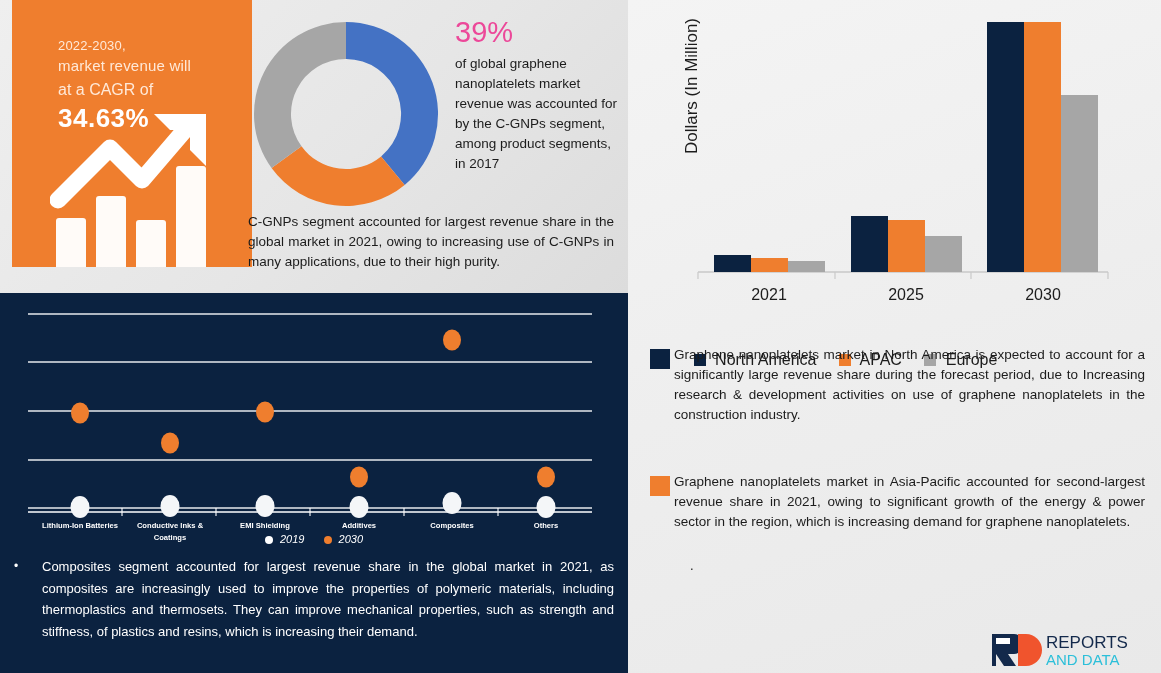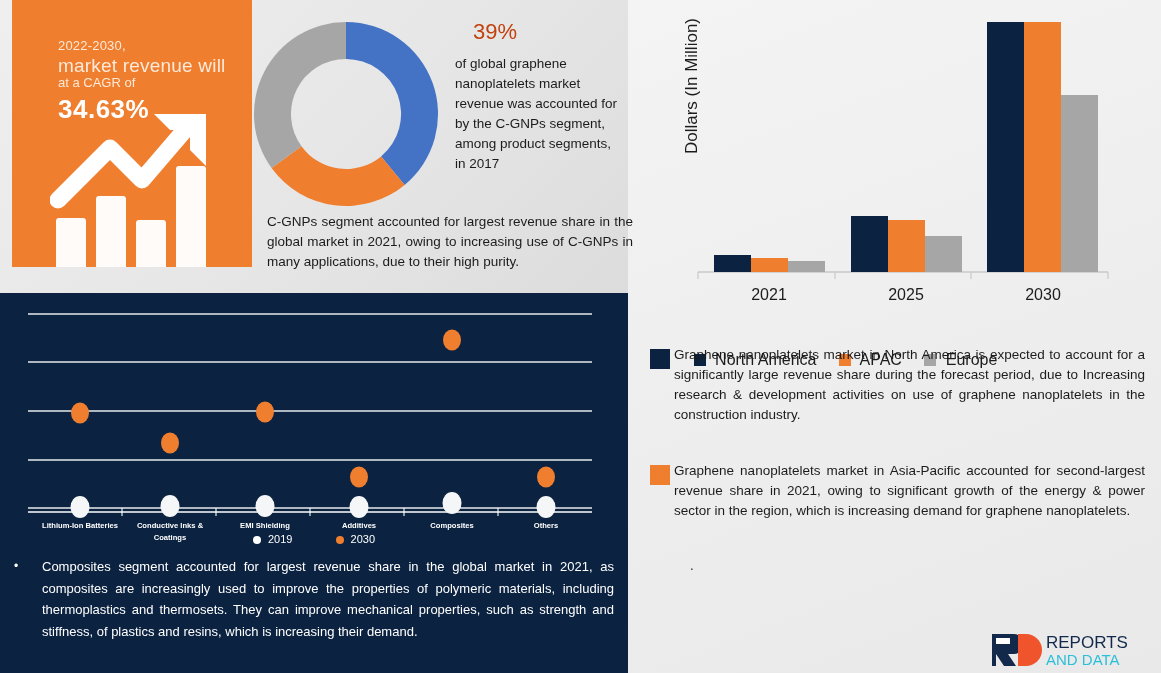--- a/index.html
+++ b/index.html
@@ -19,46 +19,46 @@
   .q-r  { position: absolute; left: 628px; top: 0; width: 533px; height: 673px;
           background: linear-gradient(160deg,#f4f4f4 0%,#eeeeee 50%,#e9e9e9 100%); }
 
   
   .cagr-panel {
     position: absolute; left: 12px; top: 0; width: 240px; height: 267px;
     background: #ef7e2e; overflow: hidden;
   }
   .cagr-text { position: absolute; left: 46px; top: 36px; color: #ffffff; }
   .cagr-line1 { font-size: 13px; letter-spacing: .2px; color: #ffe9d8; line-height: 19px; }
-  .cagr-line2 { font-size: 19px; letter-spacing: .2px; color: #ffe9d8; line-height: 19px; margin-top:1px;}
+  .cagr-line2 { font-size: 15px; letter-spacing: .2px; color: #ffe9d8; line-height: 19px; margin-top:1px;}
   .cagr-big   { font-size: 28px; font-weight: bold; letter-spacing: .5px; margin-top: 4px;
                 text-shadow: 1px 1px 0 rgba(0,0,0,.07); }
-  .cagr-line3 { font-size: 13px; color: #ffe9d8; margin-top: 0; }
+  .cagr-line3 { font-size: 16px; color: #ffe9d8; margin-top: 6px; }
   .cagr-pct   { font-size: 26px; font-weight: bold; margin-top: 4px; letter-spacing:.5px;}
   .growth-svg { position: absolute; left: 38px; top: 108px; }
 
   
   .donut-wrap { position: absolute; left: 246px; top: 14px; width: 200px; height: 200px; }
 
   
   .stat-block { position: absolute; left: 455px; top: 14px; width: 165px; }
-  .stat-pct { font-size: 22px; color: #c2410c; line-height: 36px; margin-left: 18px; }
+  .stat-pct { font-size: 29px; color: #ec4899; line-height: 36px; }
   .stat-desc { font-size: 13.5px; color: #1c1c1c; line-height: 20px; margin-top: 4px; }
 
   
   .tl-para {
-    position: absolute; left: 267px; top: 212px; width: 366px;
+    position: absolute; left: 248px; top: 212px; width: 366px;
     font-size: 13.5px; line-height: 20px; color: #1c1c1c; text-align: justify;
   }
 
   
   .dot-chart { position: absolute; left: 0; top: 300px; width: 628px; height: 245px; }
   .dot-legend { position: absolute; left: 0; top: 533px; width: 628px; text-align: center;
                 font-size: 11px; color: #ffffff; }
-  .dot-legend .lg { display: inline-block; margin: 0 20px; }
+  .dot-legend .lg { display: inline-block; margin: 0 8px; font-style: italic; }
   .dot-legend .sw { display: inline-block; width: 8px; height: 8px; border-radius: 50%;
                     margin-right: 4px; vertical-align: -1px; }
 
   .bl-para {
     position: absolute; left: 14px; top: 556px; width: 600px;
     color: #ffffff; font-size: 13px; line-height: 21.5px;
   }
   .bl-para .bullet { position: absolute; left: 0; top: 0; font-size: 12px; }
   .bl-para .body { display: block; margin-left: 28px; text-align: justify; }
 
@@ -242,21 +242,21 @@
       <span class="sw" style="background:#a6a6a6"></span>
       <span>Europe</span>
     </span>
   </div>
 
   <div class="note" style="top:345px">
     <span class="sq" style="background:#0b2240"></span>
     <span class="txt">Graphene nanoplatelets market in North America is expected to account for a significantly large revenue share during the forecast period, due to Increasing research &amp; development activities on use of graphene nanoplatelets in the construction industry.</span>
   </div>
 
-  <div class="note" style="top:461px">
+  <div class="note" style="top:472px">
     <span class="sq" style="background:#ef7e2e"></span>
     <span class="txt">Graphene nanoplatelets market in Asia-Pacific accounted for second-largest revenue share in 2021, owing to significant growth of the energy &amp; power sector in the region, which is increasing demand for graphene nanoplatelets.</span>
   </div>
 
   <div class="note-dot" style="top:558px">.</div>
 
 
   <div class="logo">
     <svg width="165" height="42" viewBox="0 0 165 42">
       <path d="M4 6 h22 a10 10 0 0 1 0 20 h-6 l8 12 h-12 l-8 -12 v12 h-4 z" fill="#13294b"></path>

